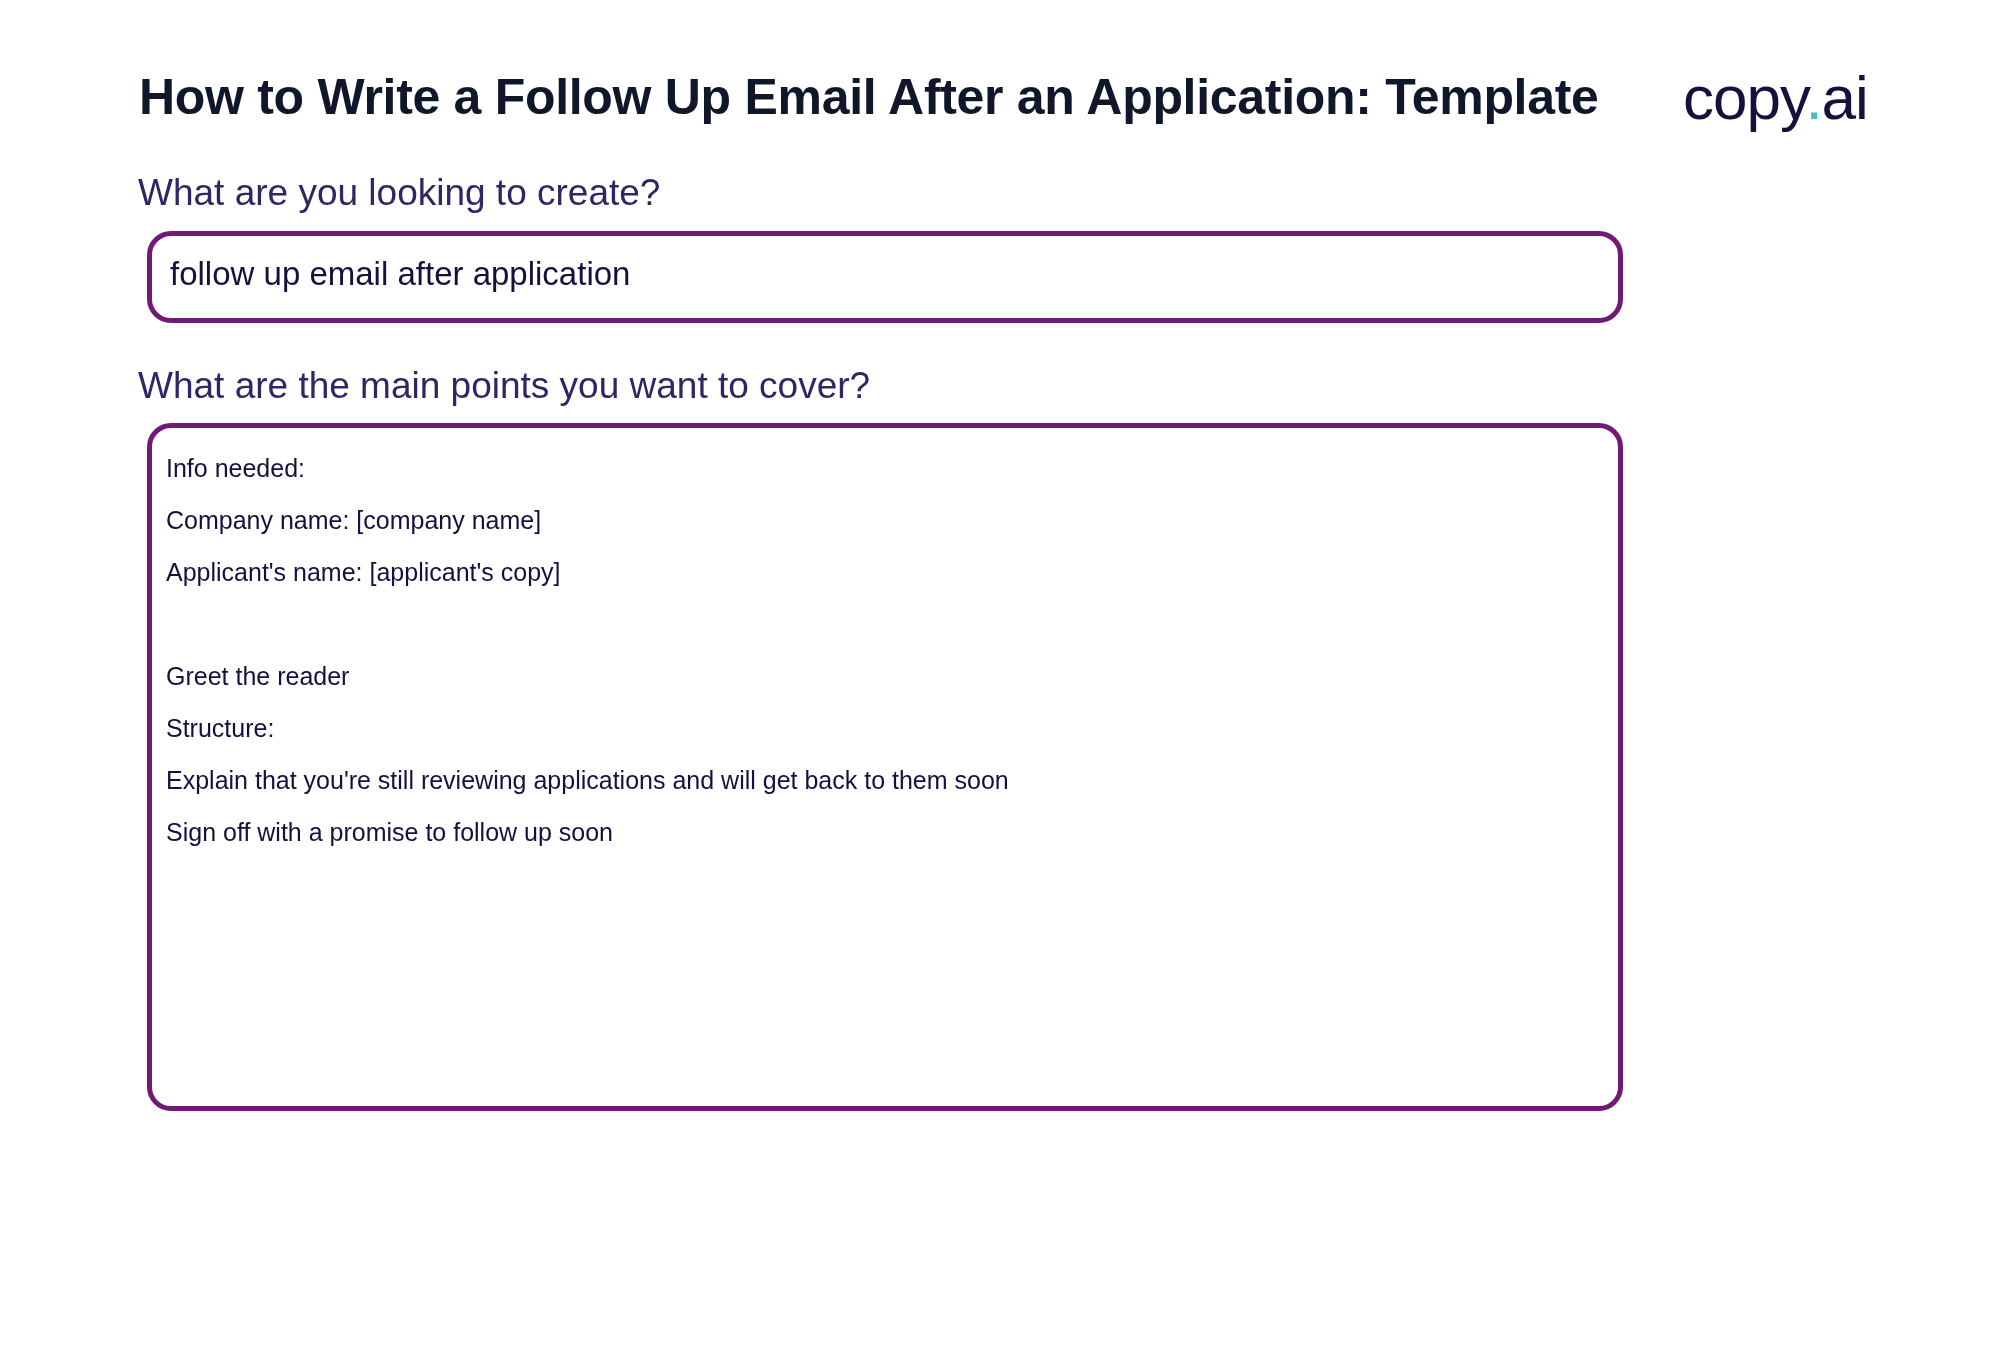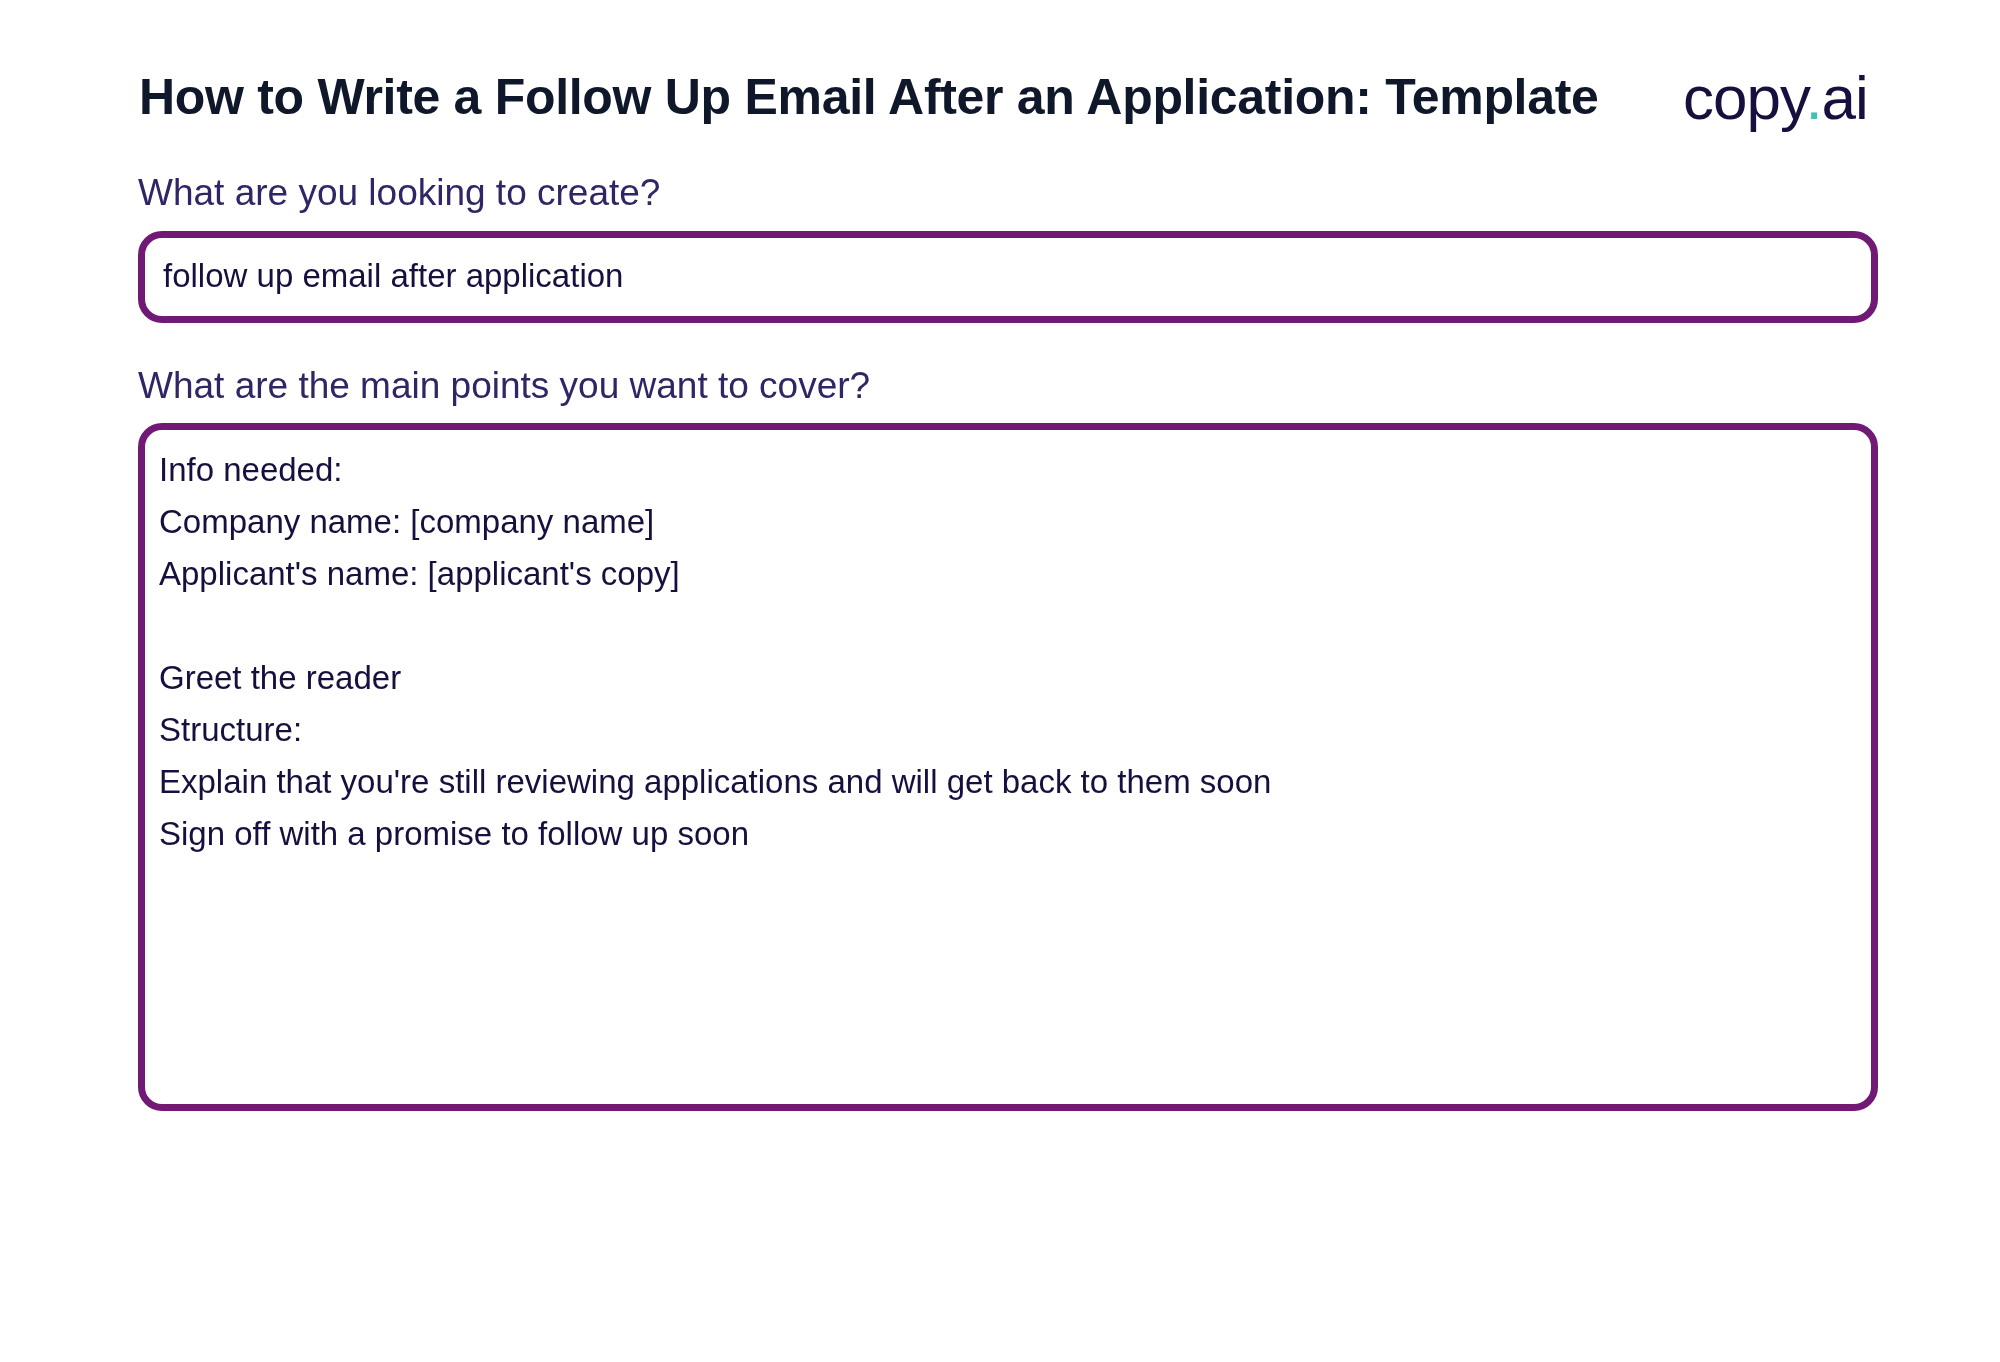--- a/index.html
+++ b/index.html
@@ -7,27 +7,27 @@
          font-family: "Liberation Sans", "DejaVu Sans", sans-serif; color: #1a1448; }
   .title { position: absolute; left: 139px; top: 68px; font-size: 50px; font-weight: 700;
            color: #0f172a; letter-spacing: -0.3px; white-space: nowrap; }
   .logo { position: absolute; left: 1683px; top: 62px; font-size: 62px; font-weight: 400;
           color: #16103f; letter-spacing: -1px; white-space: nowrap; }
   .logo .dot { color: #40c1b8; }
   .label { position: absolute; left: 138px; font-size: 37px; font-weight: 400; color: #322565;
            white-space: nowrap; }
   .label1 { top: 172px; }
   .label2 { top: 365px; }
-  .box { position: absolute; left: 138px; width: 1740px; box-sizing: border-box;
-         border: 7px solid #701a75; border-radius: 24px; background: #fff; }
+  .box { position: absolute; left: 147px; width: 1476px; box-sizing: border-box;
+         border: 5px solid #701a75; border-radius: 24px; background: #fff; }
   .input-box { top: 231px; height: 92px; }
   .input-val { position: absolute; left: 18px; top: 19px; font-size: 33px; color: #16103f;
                white-space: nowrap; }
   .text-box { top: 423px; height: 688px; }
-  .lines { position: absolute; left: 14px; top: 14px; font-size: 33px; color: #16103f;
+  .lines { position: absolute; left: 14px; top: 14px; font-size: 25px; color: #16103f;
            line-height: 52px; }
   .line { white-space: nowrap; height: 52px; }
 </style>
 </head>
 <body>
 
 <div class="title">How to Write a Follow Up Email After an Application: Template</div>
 
 <div class="logo"><span>copy</span><span class="dot">.</span><span>ai</span></div>
 

